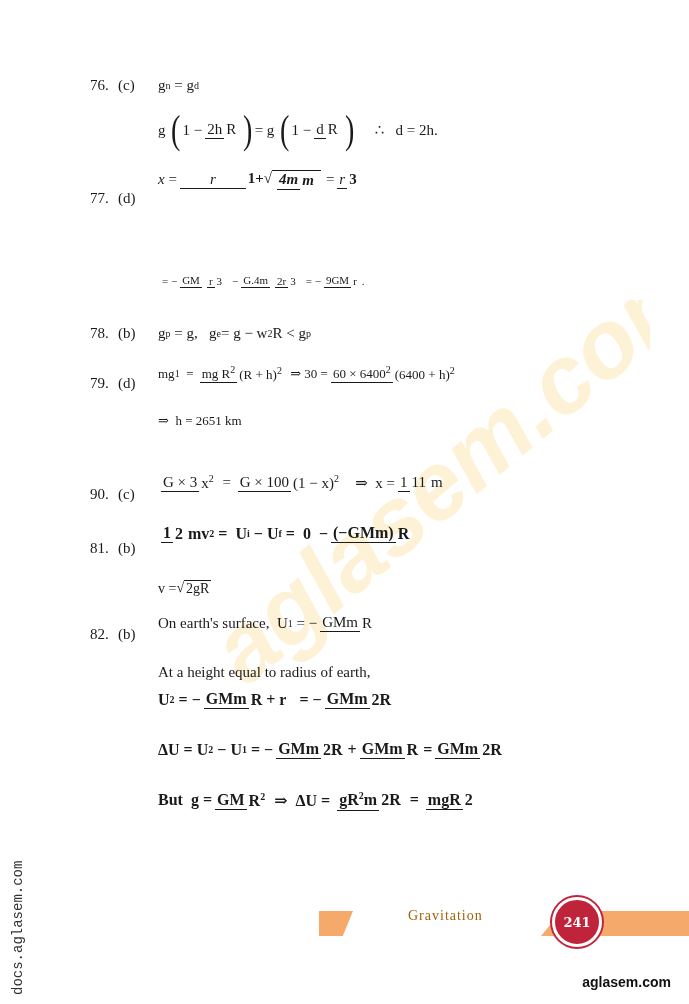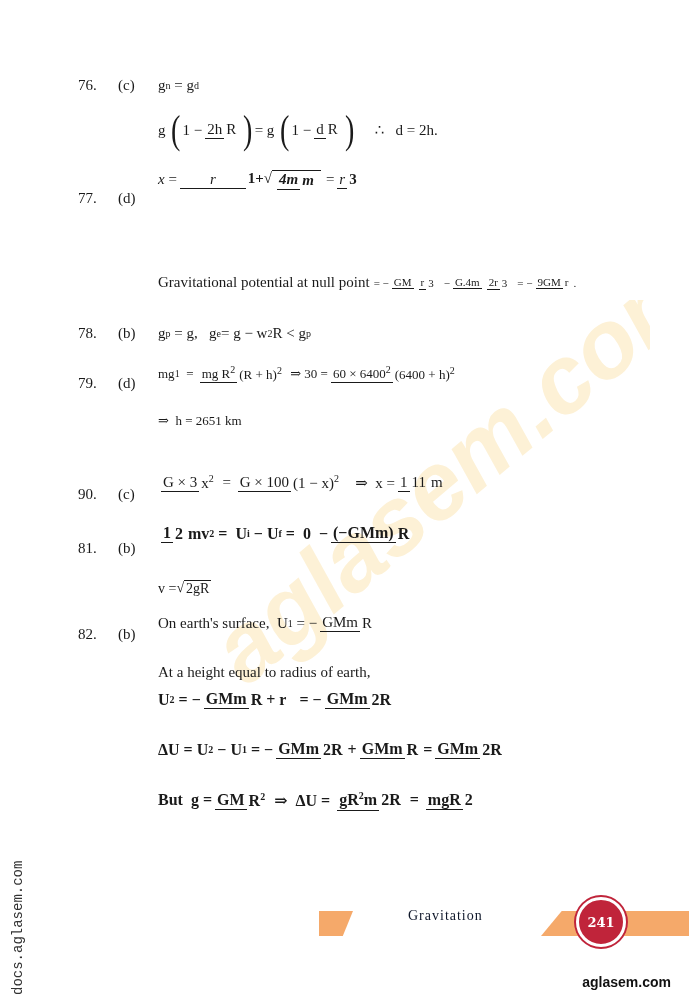--- a/index.html
+++ b/index.html
@@ -2,40 +2,40 @@
 <html><head>
 <meta charset="utf-8">
 <style>
   html, body { margin:0; padding:0; background:#ffffff; }
   body { width:689px; height:1004px; position:relative; overflow:hidden;
          font-family:"Liberation Serif", "DejaVu Serif", serif; color:#1a1a1a; }
   .wm-wrap { position:absolute; left:150px; top:300px; width:500px; height:420px; overflow:hidden; pointer-events:none; }
   .wm-text { position:absolute; left:40px; top:320px; transform:rotate(-40deg); transform-origin:left top;
              font-family:"Liberation Sans", sans-serif; font-weight:bold; font-style:italic; font-size:96px;
              color:#fdf1d6; white-space:nowrap; }
-  .qn { position:absolute; left:78px; font-size:15px; }
+  .qn { position:absolute; left:90px; font-size:15px; }
   .qa { position:absolute; left:118px; font-size:15px; }
   .ln { position:absolute; left:158px; font-size:15px; white-space:nowrap; display:flex; align-items:center; }
   .frac { display:inline-flex; flex-direction:row; align-items:center; vertical-align:middle; margin:0 3px; line-height:1.15; }
   .frac .num { padding:0 2px; border-bottom:1px solid #1a1a1a; }
   .frac .den { padding:0 2px; }
   .paren { font-size:40px; font-weight:100; line-height:1; transform:scaleX(0.7); display:inline-block; }
   .b { font-weight:bold; }
   .i { font-style:italic; }
   .sm { font-size:11px; }
   .sm .frac .num, .sm .frac .den { font-size:11px; }
   .sqrt { display:inline-flex; align-items:flex-start; }
   .sqrt .rad { border-top:1px solid #1a1a1a; padding:0 2px; }
   sub, sup { font-size:10px; }
   .footer-bar-left { position:absolute; left:319px; top:911px; width:34px; height:25px; background:#f5a96a;
                      clip-path:polygon(0 0,100% 0,70% 100%,0 100%); }
-  .footer-title { position:absolute; left:408px; top:908px; font-size:14px; letter-spacing:1px; color:#0f172a; }
+  .footer-title { position:absolute; left:408px; top:908px; font-size:14px; letter-spacing:1px; color:#a16207; }
   .footer-bar-right { position:absolute; left:541px; top:911px; width:148px; height:25px; background:#f5a96a;
                       clip-path:polygon(14% 0,100% 0,100% 100%,0 100%); }
-  .page-badge { position:absolute; left:576px; top:897px; width:44px; height:44px; border-radius:50%;
+  .page-badge { position:absolute; left:552px; top:897px; width:44px; height:44px; border-radius:50%;
                 background:#c0243a; border:3px solid #ffffff; box-shadow:0 0 0 2px #c0243a;
                 display:flex; align-items:center; justify-content:center;
                 color:#fff; font-weight:bold; font-size:13px; font-family:"DejaVu Serif", serif; }
   .site { position:absolute; right:18px; top:974px; font-family:"Liberation Sans", sans-serif; font-weight:bold; font-size:14px; color:#111; }
   .side { position:absolute; left:10px; top:995px; transform:rotate(-90deg); transform-origin:left top;
           font-family:"Liberation Mono", monospace; font-size:14px; color:#333; white-space:nowrap; }
 </style>
 </head>
 <body>
 
@@ -71,21 +71,20 @@
                 <span class="num b i">4m</span>
                 <span class="den i">m</span>
               </span></span></span></span>
       </span>
     = <span class="frac">
         <span class="num i">r</span>
         <span class="den b">3</span>
       </span>
   </div>
   <div class="ln" style="top:274px">
-    <span>Gravitational potential at null point</span>
     <span class="sm" style="display:inline-flex;align-items:center;margin-left:4px">
       = −<span class="frac">
           <span class="num">GM</span>
           <span class="den"><span class="frac">
               <span class="num">r</span>
               <span class="den">3</span>
             </span></span>
         </span>
       −<span class="frac">
           <span class="num">G.4m</span>

